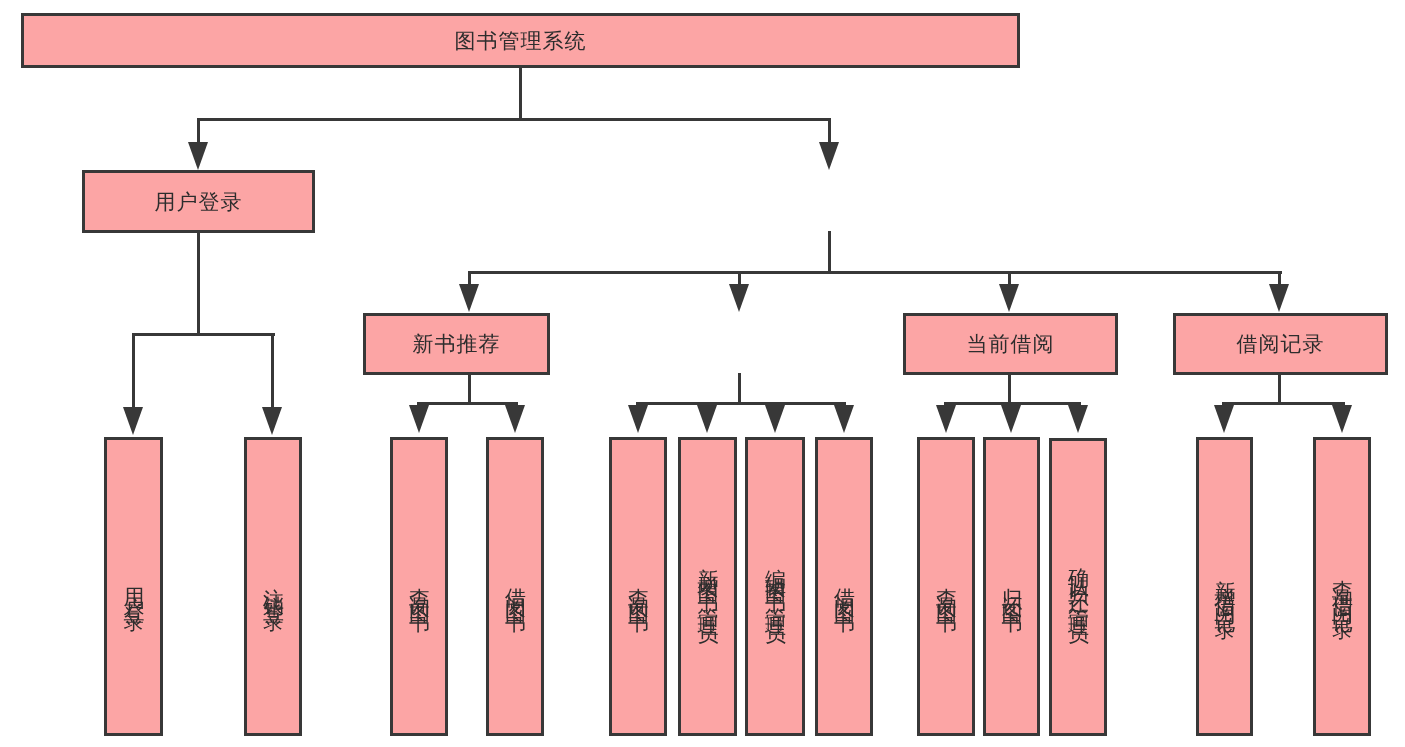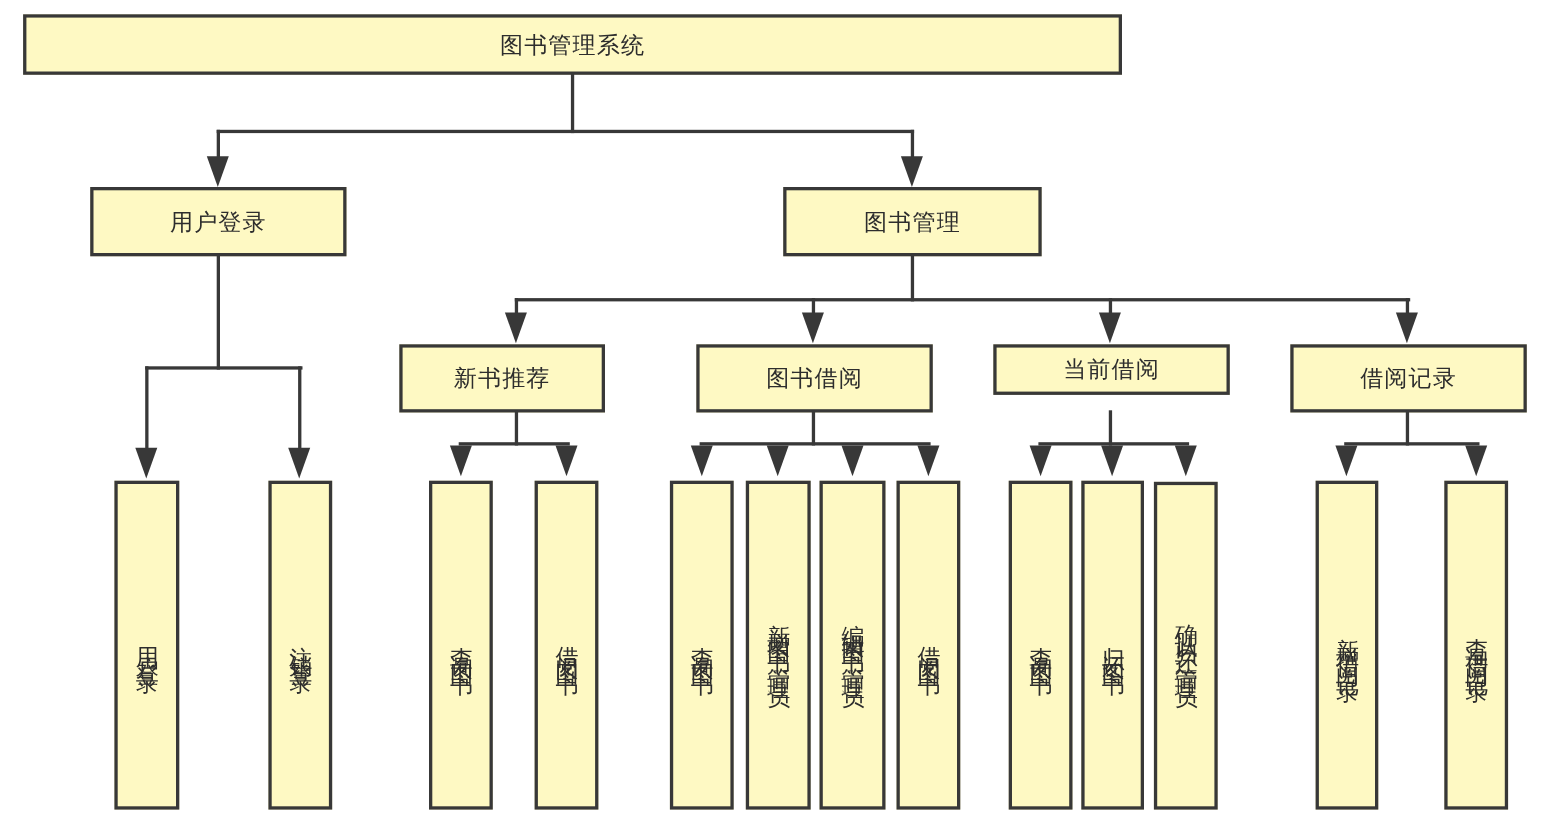--- a/index.html
+++ b/index.html
@@ -5,21 +5,21 @@
   html,body{margin:0;padding:0;background:#ffffff;}
   #canvas{
     position:relative;
     width:1405px;height:747px;
     background:#ffffff;
     font-family:"DejaVu Sans","Liberation Sans",sans-serif;
     overflow:hidden;
   }
   .box{
     position:absolute;
-    background:#fef9c3;
+    background:#fca5a5;
     border:3px solid #383838;
     box-sizing:border-box;
     display:flex;
     align-items:center;
     justify-content:center;
     color:#2d2d2d;
   }
   .box.h{
     font-size:21px;
     letter-spacing:1px;
@@ -61,43 +61,41 @@
   <div class="box h" style="left:21px;top:13px;width:999px;height:55px;">图书管理系统</div>
 
   <div class="vline" style="left:519px;top:66px;width:3px;height:55px;"></div>
   <div class="hline" style="left:197px;top:118px;width:634px;height:3px;"></div>
   <div class="vline" style="left:197px;top:118px;width:3px;height:28px;"></div>
   <div class="arrow" style="left:188px;top:142px;"></div>
   <div class="vline" style="left:828px;top:118px;width:3px;height:28px;"></div>
   <div class="arrow" style="left:819px;top:142px;"></div>
 
   <div class="box h" style="left:82px;top:170px;width:233px;height:63px;">用户登录</div>
-  <div class="box h" style="left:712px;top:170px;width:235px;height:63px;">图书管理</div>
 
   <div class="vline" style="left:197px;top:231px;width:3px;height:105px;"></div>
   <div class="hline" style="left:132px;top:333px;width:143px;height:3px;"></div>
   <div class="vline" style="left:132px;top:333px;width:3px;height:76px;"></div>
   <div class="arrow" style="left:123px;top:407px;"></div>
   <div class="vline" style="left:271px;top:333px;width:3px;height:76px;"></div>
   <div class="arrow" style="left:262px;top:407px;"></div>
 
   <div class="vline" style="left:828px;top:231px;width:3px;height:43px;"></div>
   <div class="hline" style="left:468px;top:271px;width:814px;height:3px;"></div>
   <div class="vline" style="left:468px;top:271px;width:3px;height:16px;"></div>
   <div class="arrow" style="left:459px;top:284px;"></div>
   <div class="vline" style="left:738px;top:271px;width:3px;height:16px;"></div>
   <div class="arrow" style="left:729px;top:284px;"></div>
   <div class="vline" style="left:1008px;top:271px;width:3px;height:16px;"></div>
   <div class="arrow" style="left:999px;top:284px;"></div>
   <div class="vline" style="left:1278px;top:271px;width:3px;height:16px;"></div>
   <div class="arrow" style="left:1269px;top:284px;"></div>
 
   <div class="box h" style="left:363px;top:313px;width:187px;height:62px;">新书推荐</div>
-  <div class="box h" style="left:633px;top:313px;width:215px;height:62px;">图书借阅</div>
-  <div class="box h" style="left:903px;top:313px;width:215px;height:46px;">当前借阅</div>
+  <div class="box h" style="left:903px;top:313px;width:215px;height:62px;">当前借阅</div>
   <div class="box h" style="left:1173px;top:313px;width:215px;height:62px;">借阅记录</div>
 
   <div class="vline" style="left:468px;top:373px;width:3px;height:32px;"></div>
   <div class="hline" style="left:417px;top:402px;width:101px;height:3px;"></div>
   <div class="arrow" style="left:409px;top:405px;"></div>
   <div class="arrow" style="left:505px;top:405px;"></div>
 
   <div class="vline" style="left:738px;top:373px;width:3px;height:32px;"></div>
   <div class="hline" style="left:636px;top:402px;width:210px;height:3px;"></div>
   <div class="arrow" style="left:628px;top:405px;"></div>

